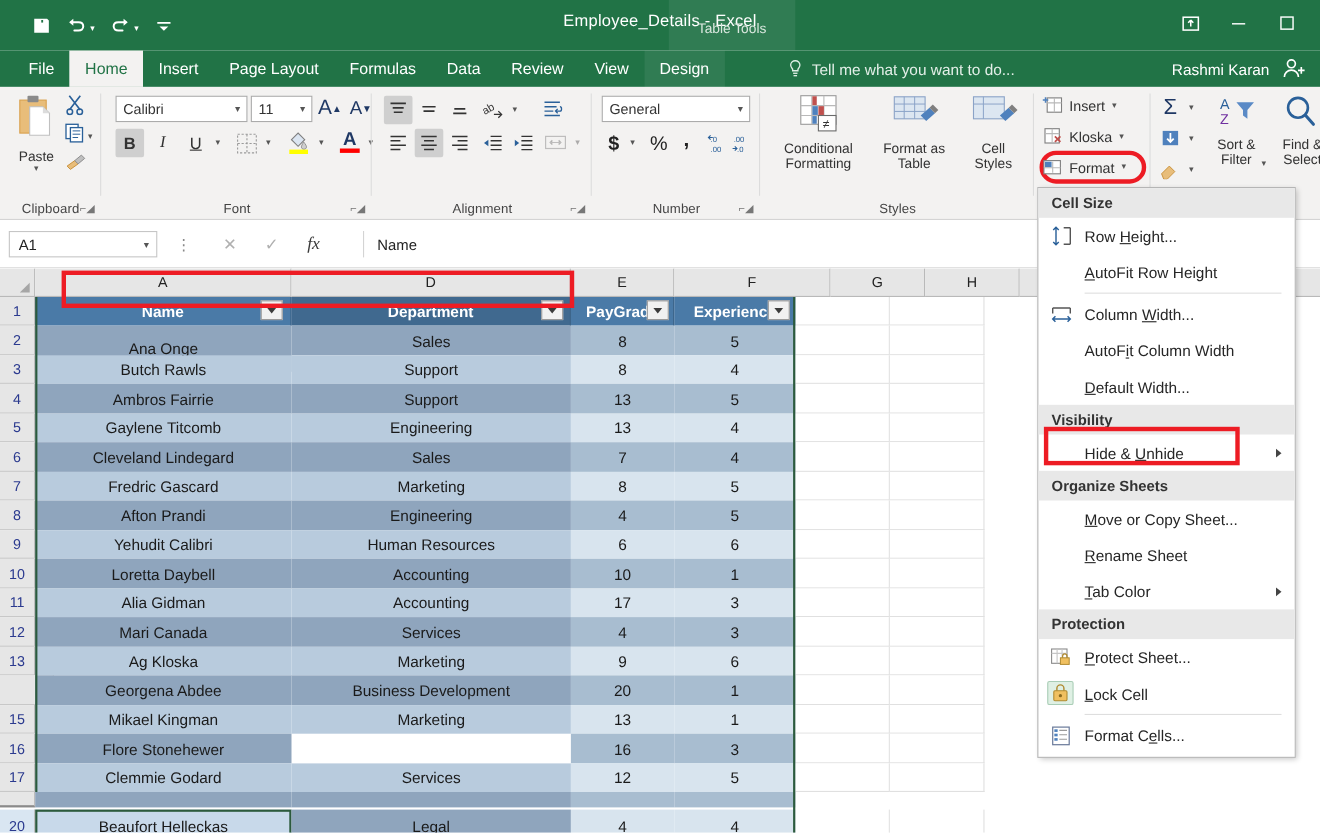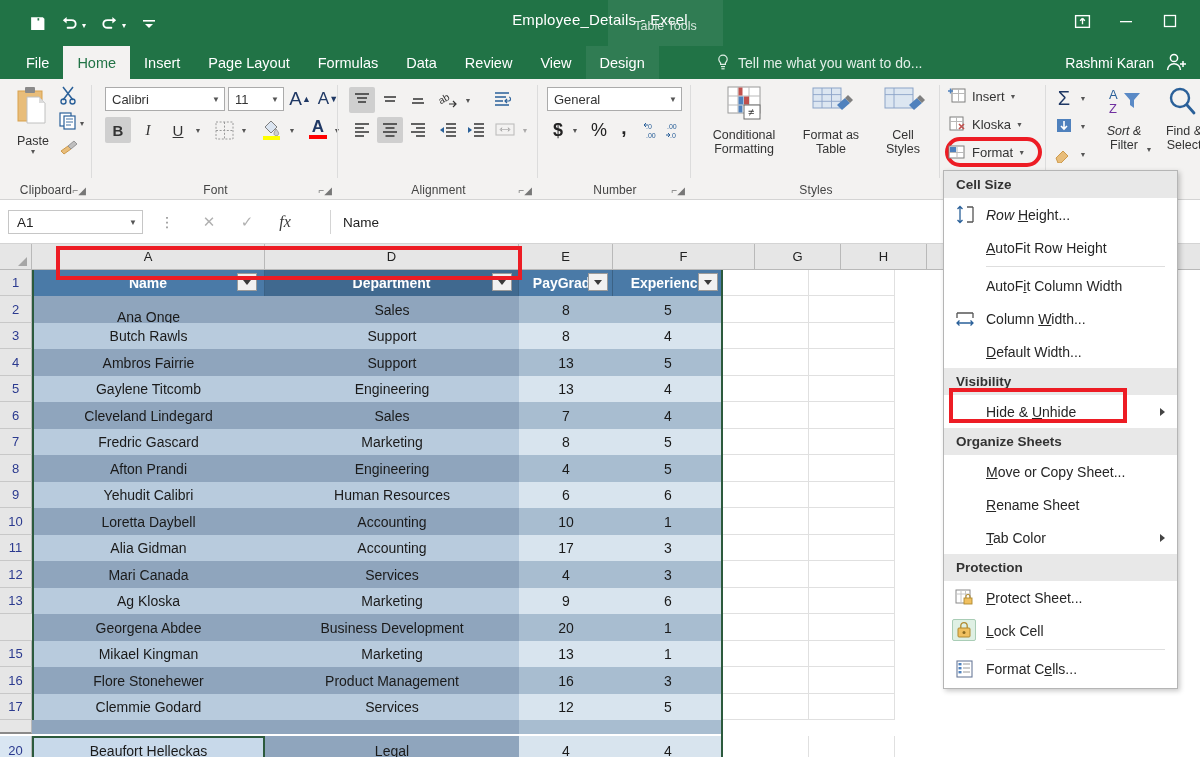--- a/index.html
+++ b/index.html
@@ -604,21 +604,21 @@
       <div class="tbtn" style="left:30px; top:66px; width:12px; height:18px;">
           <span class="caret">▼</span>
         </div>
 
       <div class="bigbtn" style="left:48px; top:6px; width:58px;">
         <svg width="42" height="34" viewBox="0 0 42 34">
           <text x="6" y="14" font-size="13" fill="#2a6099" font-family="Liberation Sans">A</text>
           <text x="6" y="28" font-size="13" fill="#7030a0" font-family="Liberation Sans">Z</text>
           <path d="M21 8h16l-6 7v8l-4-3v-5z" fill="#5a8ac6"></path>
         </svg>
-        <div style="margin-top:2px;font-style:italic;">Sort &amp;</div>
+        <div style="margin-top:2px;">Sort &amp;</div>
         <div>Filter</div>
       </div>
       <div class="tbtn" style="left:96px; top:62px; width:12px; height:16px;">
           <span class="caret">▼</span>
         </div>
 
       <div class="bigbtn" style="left:108px; top:6px; width:58px;">
         <svg width="40" height="34" viewBox="0 0 40 34">
             <circle cx="16" cy="13" r="9" stroke="#2a6099" stroke-width="2.4" fill="none"></circle>
             <path d="M23 20l7 8" stroke="#2a6099" stroke-width="2.8" stroke-linecap="round"></path>
@@ -805,21 +805,20 @@
       <div class="cell band-a" style="left:0;     top:344px; width:233px; height:27px;">Georgena Abdee</div>
       <div class="cell band-a2" style="left:487px; top:344px; width:94px;  height:27px;">20</div>
       <div class="cell band-a2" style="left:581px; top:344px; width:110px; height:27px;">1</div>
 
       <div class="cell band-b" style="left:0;     top:371px; width:233px; height:26px;">Mikael Kingman</div>
       <div class="cell band-b" style="left:233px; top:371px; width:254px; height:26px;">Marketing</div>
       <div class="cell band-b2" style="left:487px; top:371px; width:94px;  height:26px;">13</div>
       <div class="cell band-b2" style="left:581px; top:371px; width:110px; height:26px;">1</div>
 
       <div class="cell band-a" style="left:0;     top:397px; width:233px; height:27px;">Flore Stonehewer</div>
-      <div class="cell band-a" style="left:233px; top:397px; width:254px; height:27px;">Product Management</div>
       <div class="cell band-a2" style="left:487px; top:397px; width:94px;  height:27px;">16</div>
       <div class="cell band-a2" style="left:581px; top:397px; width:110px; height:27px;">3</div>
 
       <div class="cell band-b" style="left:0;     top:424px; width:233px; height:26px;">Clemmie Godard</div>
       <div class="cell band-b" style="left:233px; top:424px; width:254px; height:26px;">Services</div>
       <div class="cell band-b2" style="left:487px; top:424px; width:94px;  height:26px;">12</div>
       <div class="cell band-b2" style="left:581px; top:424px; width:110px; height:26px;">5</div>
 
       <div class="cell band-a" style="left:0;     top:450px; width:233px; height:14px;"></div>
       <div class="cell band-a" style="left:233px; top:450px; width:254px; height:14px;"></div>
@@ -841,37 +840,37 @@
   <div class="menu">
 
     <div class="menu-hdr">Cell Size</div>
     <div class="menu-item">
       <span class="ico">
         <svg width="22" height="19" viewBox="0 0 22 19">
             <path d="M6 2v15M3.5 4L6 1.5 8.5 4M3.5 15L6 17.5 8.5 15" stroke="#2a6099" stroke-width="1.3" fill="none"></path>
             <path d="M13 2h6M19 2v15M13 17h6" stroke="#555" stroke-width="1.3" fill="none"></path>
           </svg>
       </span>
-      <span><span class="u" style="text-decoration:none;font-style:italic;">Row </span><span class="u">H</span>eight...</span>
+      <span><span class="u" style="text-decoration:none;">Row </span><span class="u">H</span>eight...</span>
     </div>
     <div class="menu-item">
       <span><span class="u">A</span>utoFit Row Height</span>
     </div>
     <div class="menu-sep"></div>
-    <div class="menu-item">
-      <span>AutoF<span class="u">i</span>t Column Width</span>
-    </div>
     <div class="menu-item">
       <span class="ico">
         <svg width="22" height="19" viewBox="0 0 22 19">
             <path d="M3 4h16M3 4v5M19 4v5" stroke="#555" stroke-width="1.3" fill="none"></path>
             <path d="M3 14h16M5.5 11.5L3 14l2.5 2.5M16.5 11.5L19 14l-2.5 2.5" stroke="#2a6099" stroke-width="1.3" fill="none"></path>
           </svg>
       </span>
       <span>Column <span class="u">W</span>idth...</span>
+    </div>
+    <div class="menu-item">
+      <span>AutoF<span class="u">i</span>t Column Width</span>
     </div>
     <div class="menu-item">
       <span><span class="u">D</span>efault Width...</span>
     </div>
 
     <div class="menu-hdr">Visibility</div>
     <div class="menu-item">
       <span>Hide &amp; <span class="u">U</span>nhide</span>
       <span class="arw"></span>
     </div>

